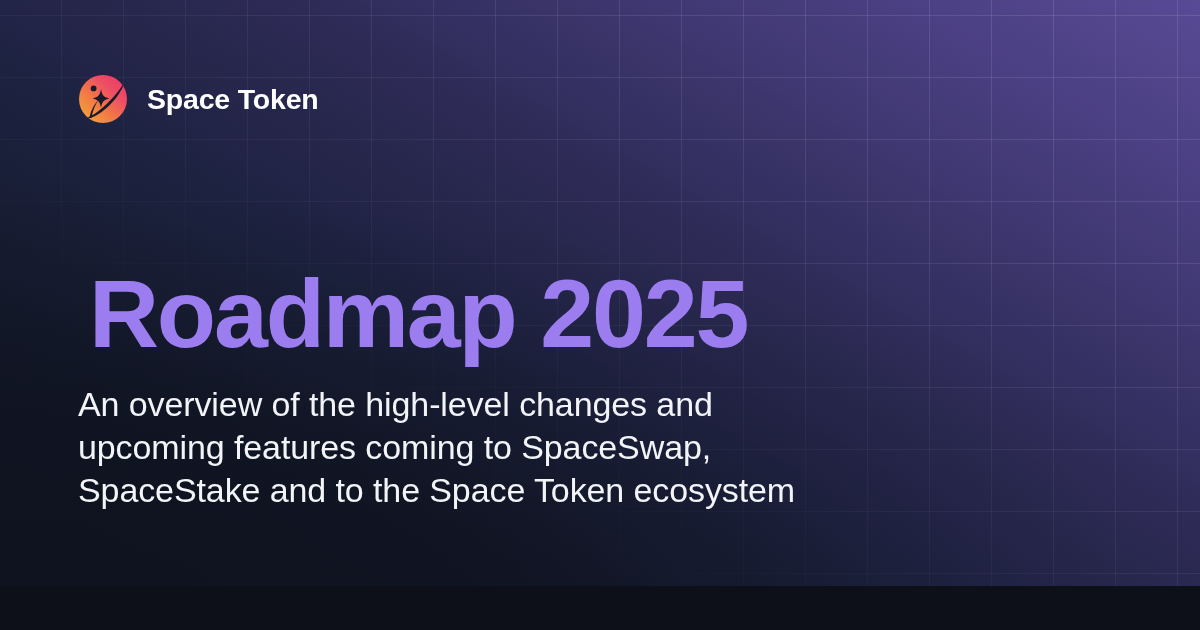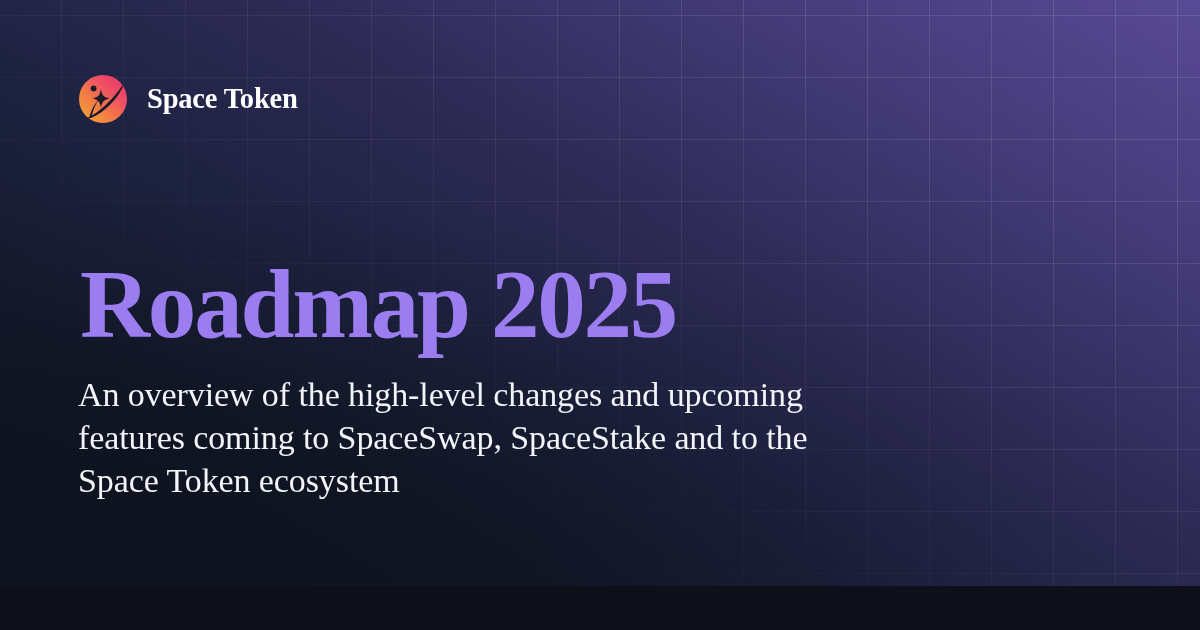--- a/index.html
+++ b/index.html
@@ -7,21 +7,21 @@
     margin: 0;
     padding: 0;
     background: #0d1018;
   }
 
   #og-banner {
     position: relative;
     width: 1200px;
     height: 586px;
     overflow: hidden;
-    font-family: Liberation Serif, serif;
+    font-family: Liberation Sans, sans-serif;
     
     background:
       linear-gradient(30deg,
         #101524 0%,
         #141a2c 22%,
         #1d2240 40%,
         #2d2a55 58%,
         #3e3770 74%,
         #4d4185 88%,
         #584a95 100%);
@@ -101,21 +101,21 @@
 
   
   #headline-block {
     position: absolute;
     left: 78px;
     top: 255px;
     width: 860px;
   }
 
   #page-title {
-    margin: 2px;
+    margin: 11px;
     font-size: 97px;
     font-weight: bold;
     line-height: 0.98;
     letter-spacing: -2.2px;
     color: #9b7df0;
   }
 
   #page-subtitle {
     margin: 22px 0 0 0;
     font-size: 34px;

